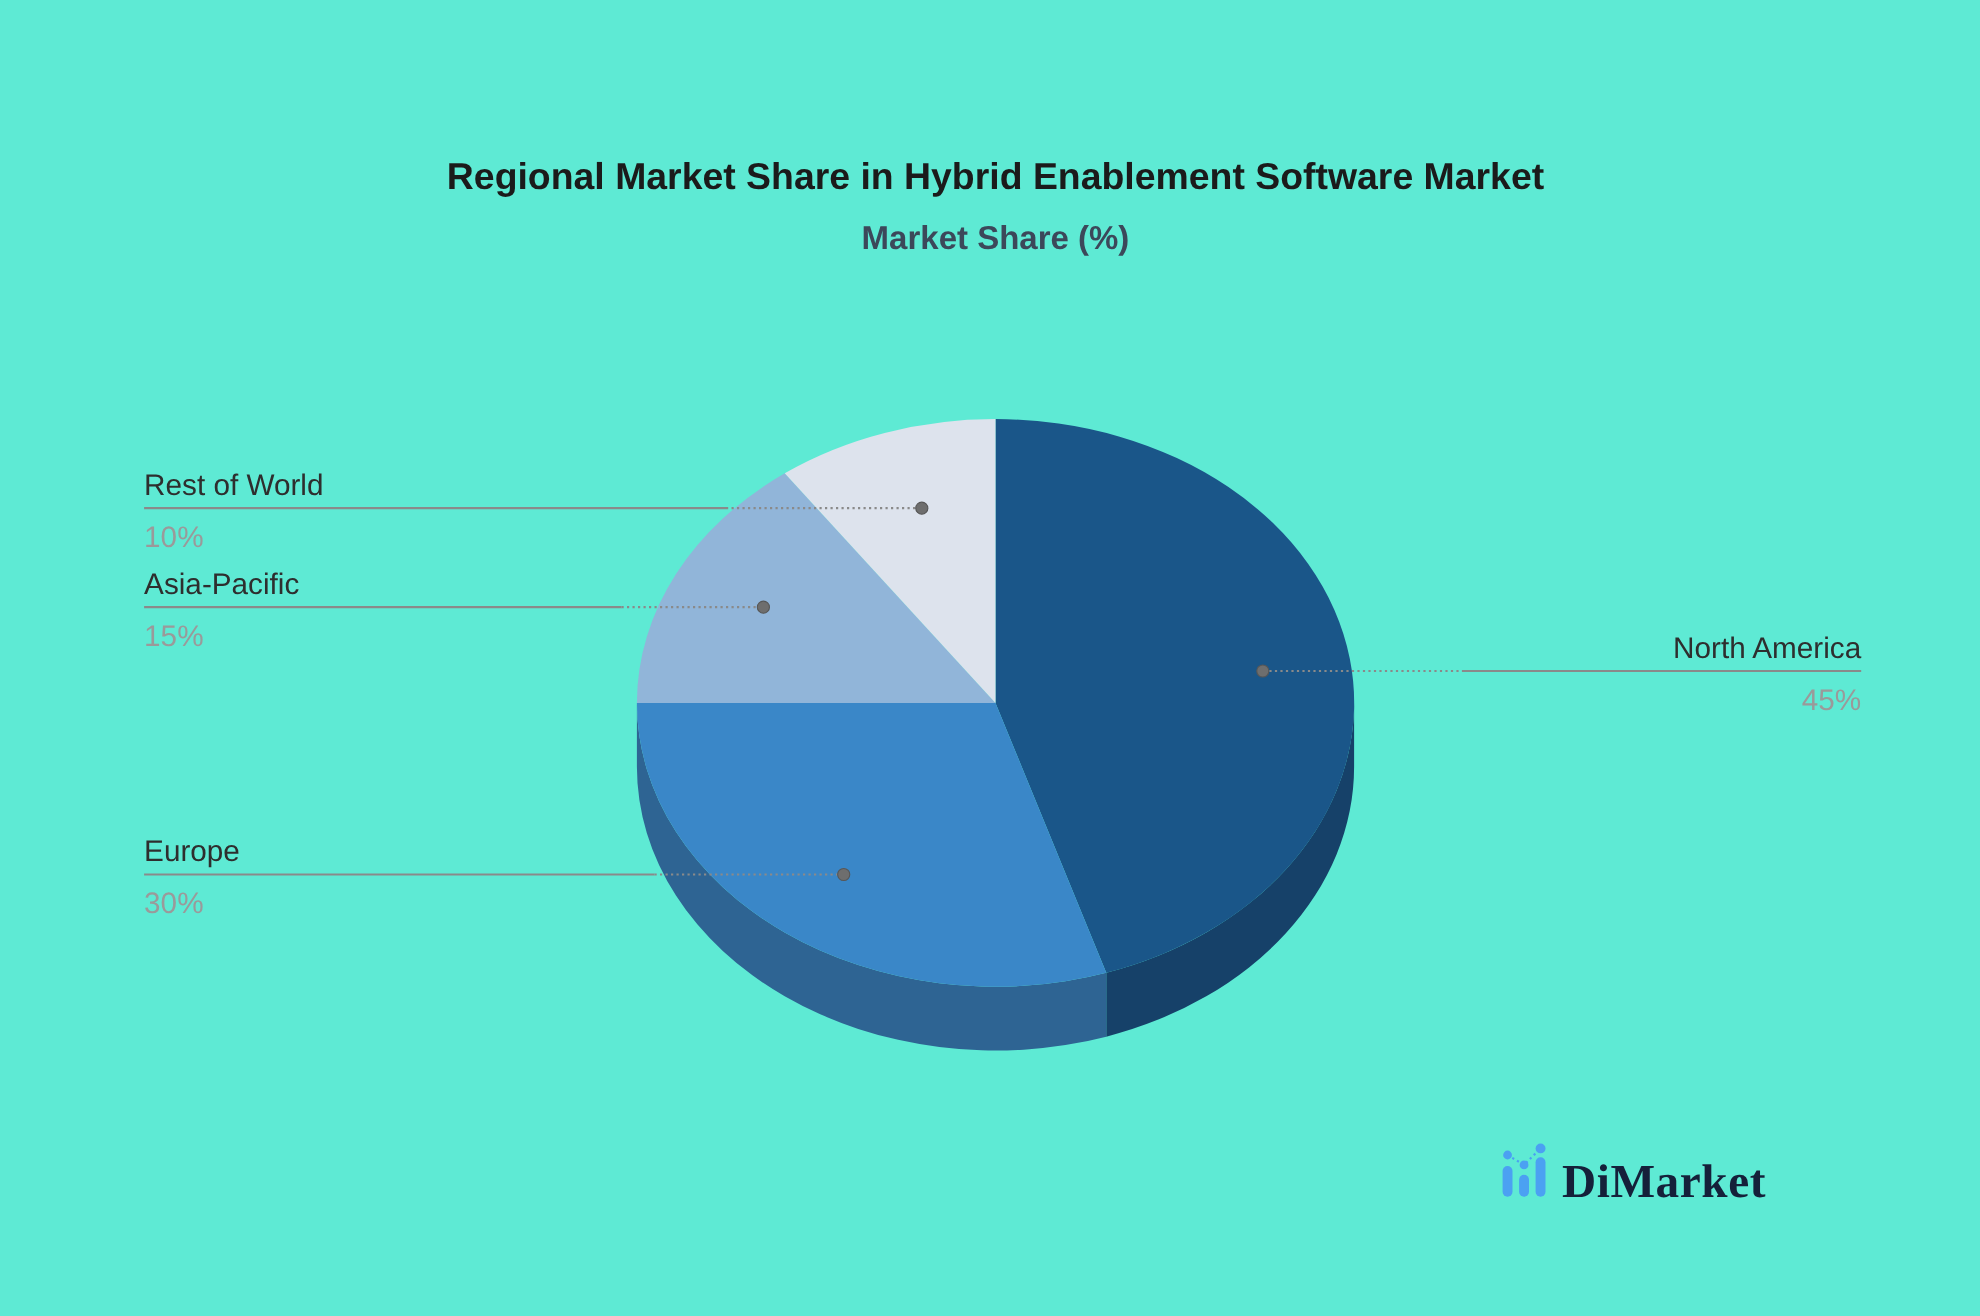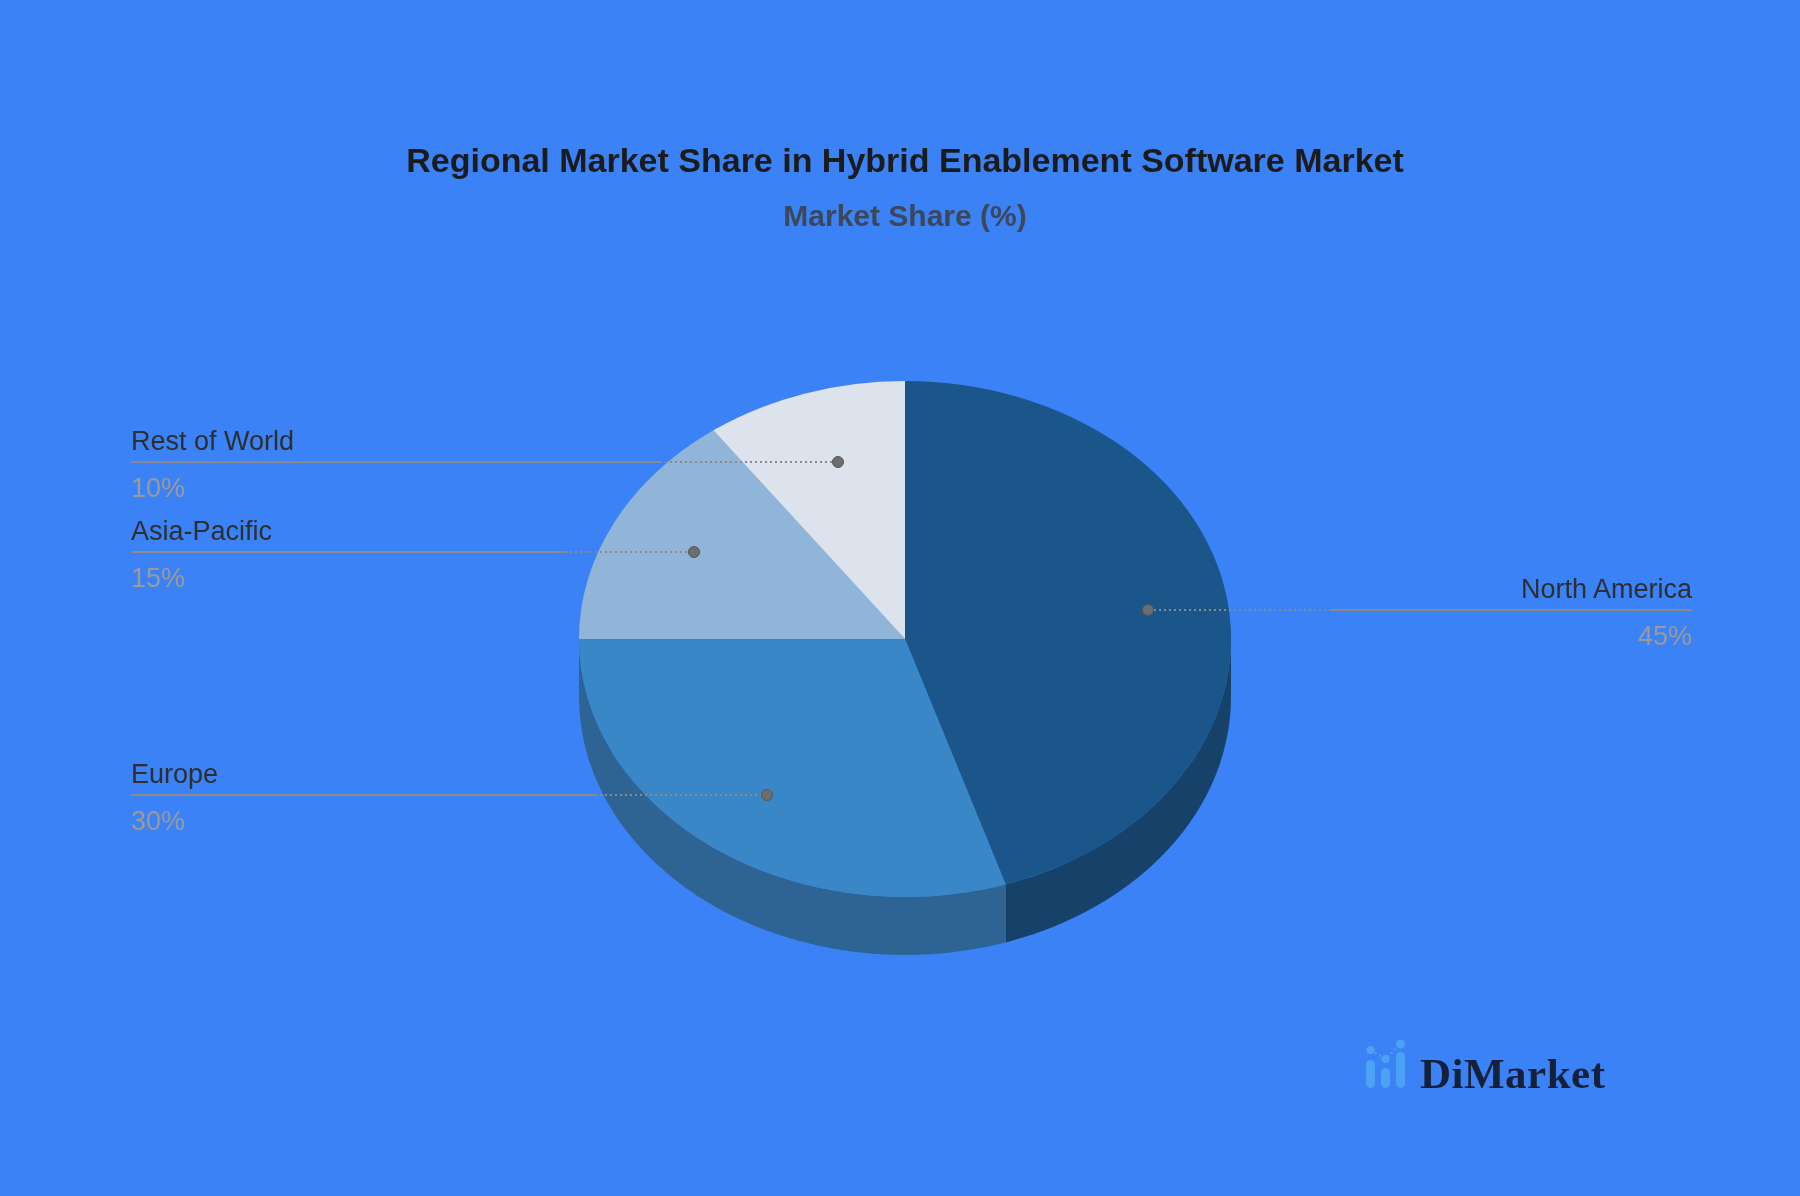--- a/index.html
+++ b/index.html
@@ -1,16 +1,16 @@
 <!DOCTYPE html>
 <html><head>
 <meta charset="utf-8">
 <style>
   html,body{margin:0;padding:0;background:#ffffff;}
-  .stage{position:relative;width:1800px;height:1196px;background:#3b82f6;overflow:hidden;
+  .stage{position:relative;width:1800px;height:1196px;background:#5eead4;overflow:hidden;
          font-family:"Liberation Sans", sans-serif;}
   svg text{font-family:"Liberation Sans", sans-serif;}
   .chart-title{font-size:34px;font-weight:bold;fill:#1b1b1b;}
   .chart-subtitle{font-size:30px;font-weight:bold;fill:#3c485a;}
   .slice-label{font-size:27px;fill:#2e2e2e;}
   .slice-pct{font-size:27px;fill:#9a9a9a;}
   .leader{stroke:#8a8a8a;stroke-width:2;fill:none;}
   .leader-dotted{stroke:#8a8a8a;stroke-width:2;fill:none;stroke-dasharray:2 3;}
   .leader-dot{fill:#6e6e6e;stroke:#575757;stroke-width:1;}
   .logo-text{font-family:"Liberation Serif", serif;font-size:43px;font-weight:bold;fill:#15203a;letter-spacing:0.5px;}

